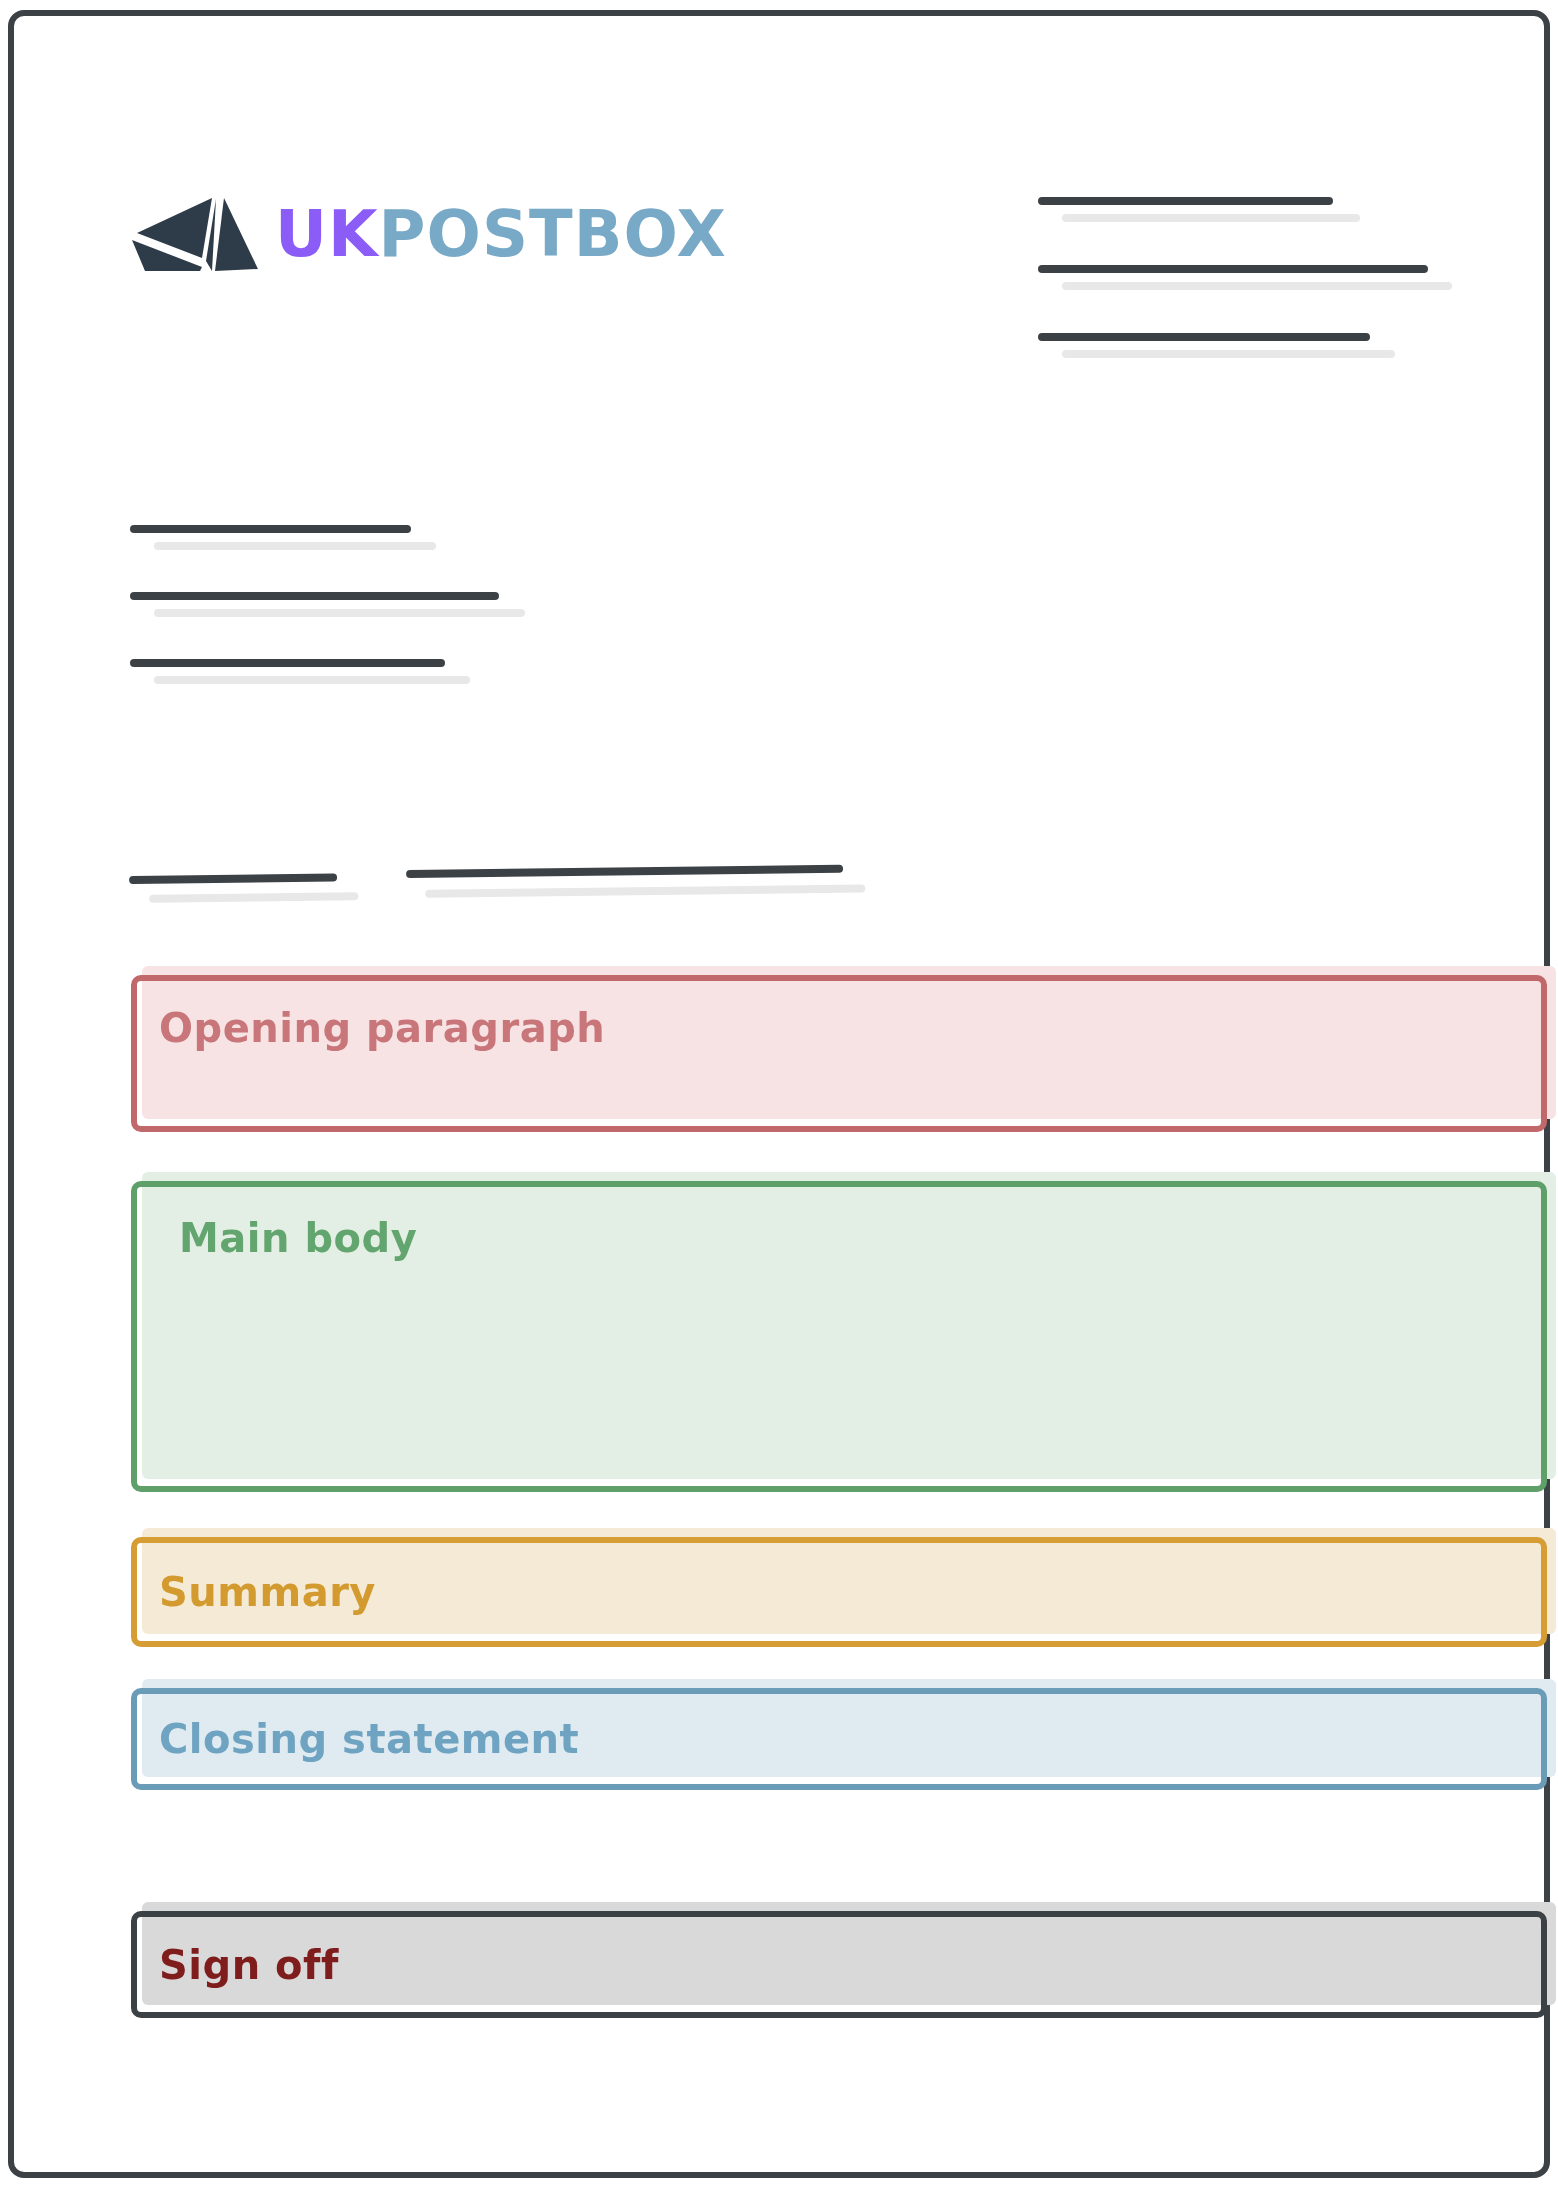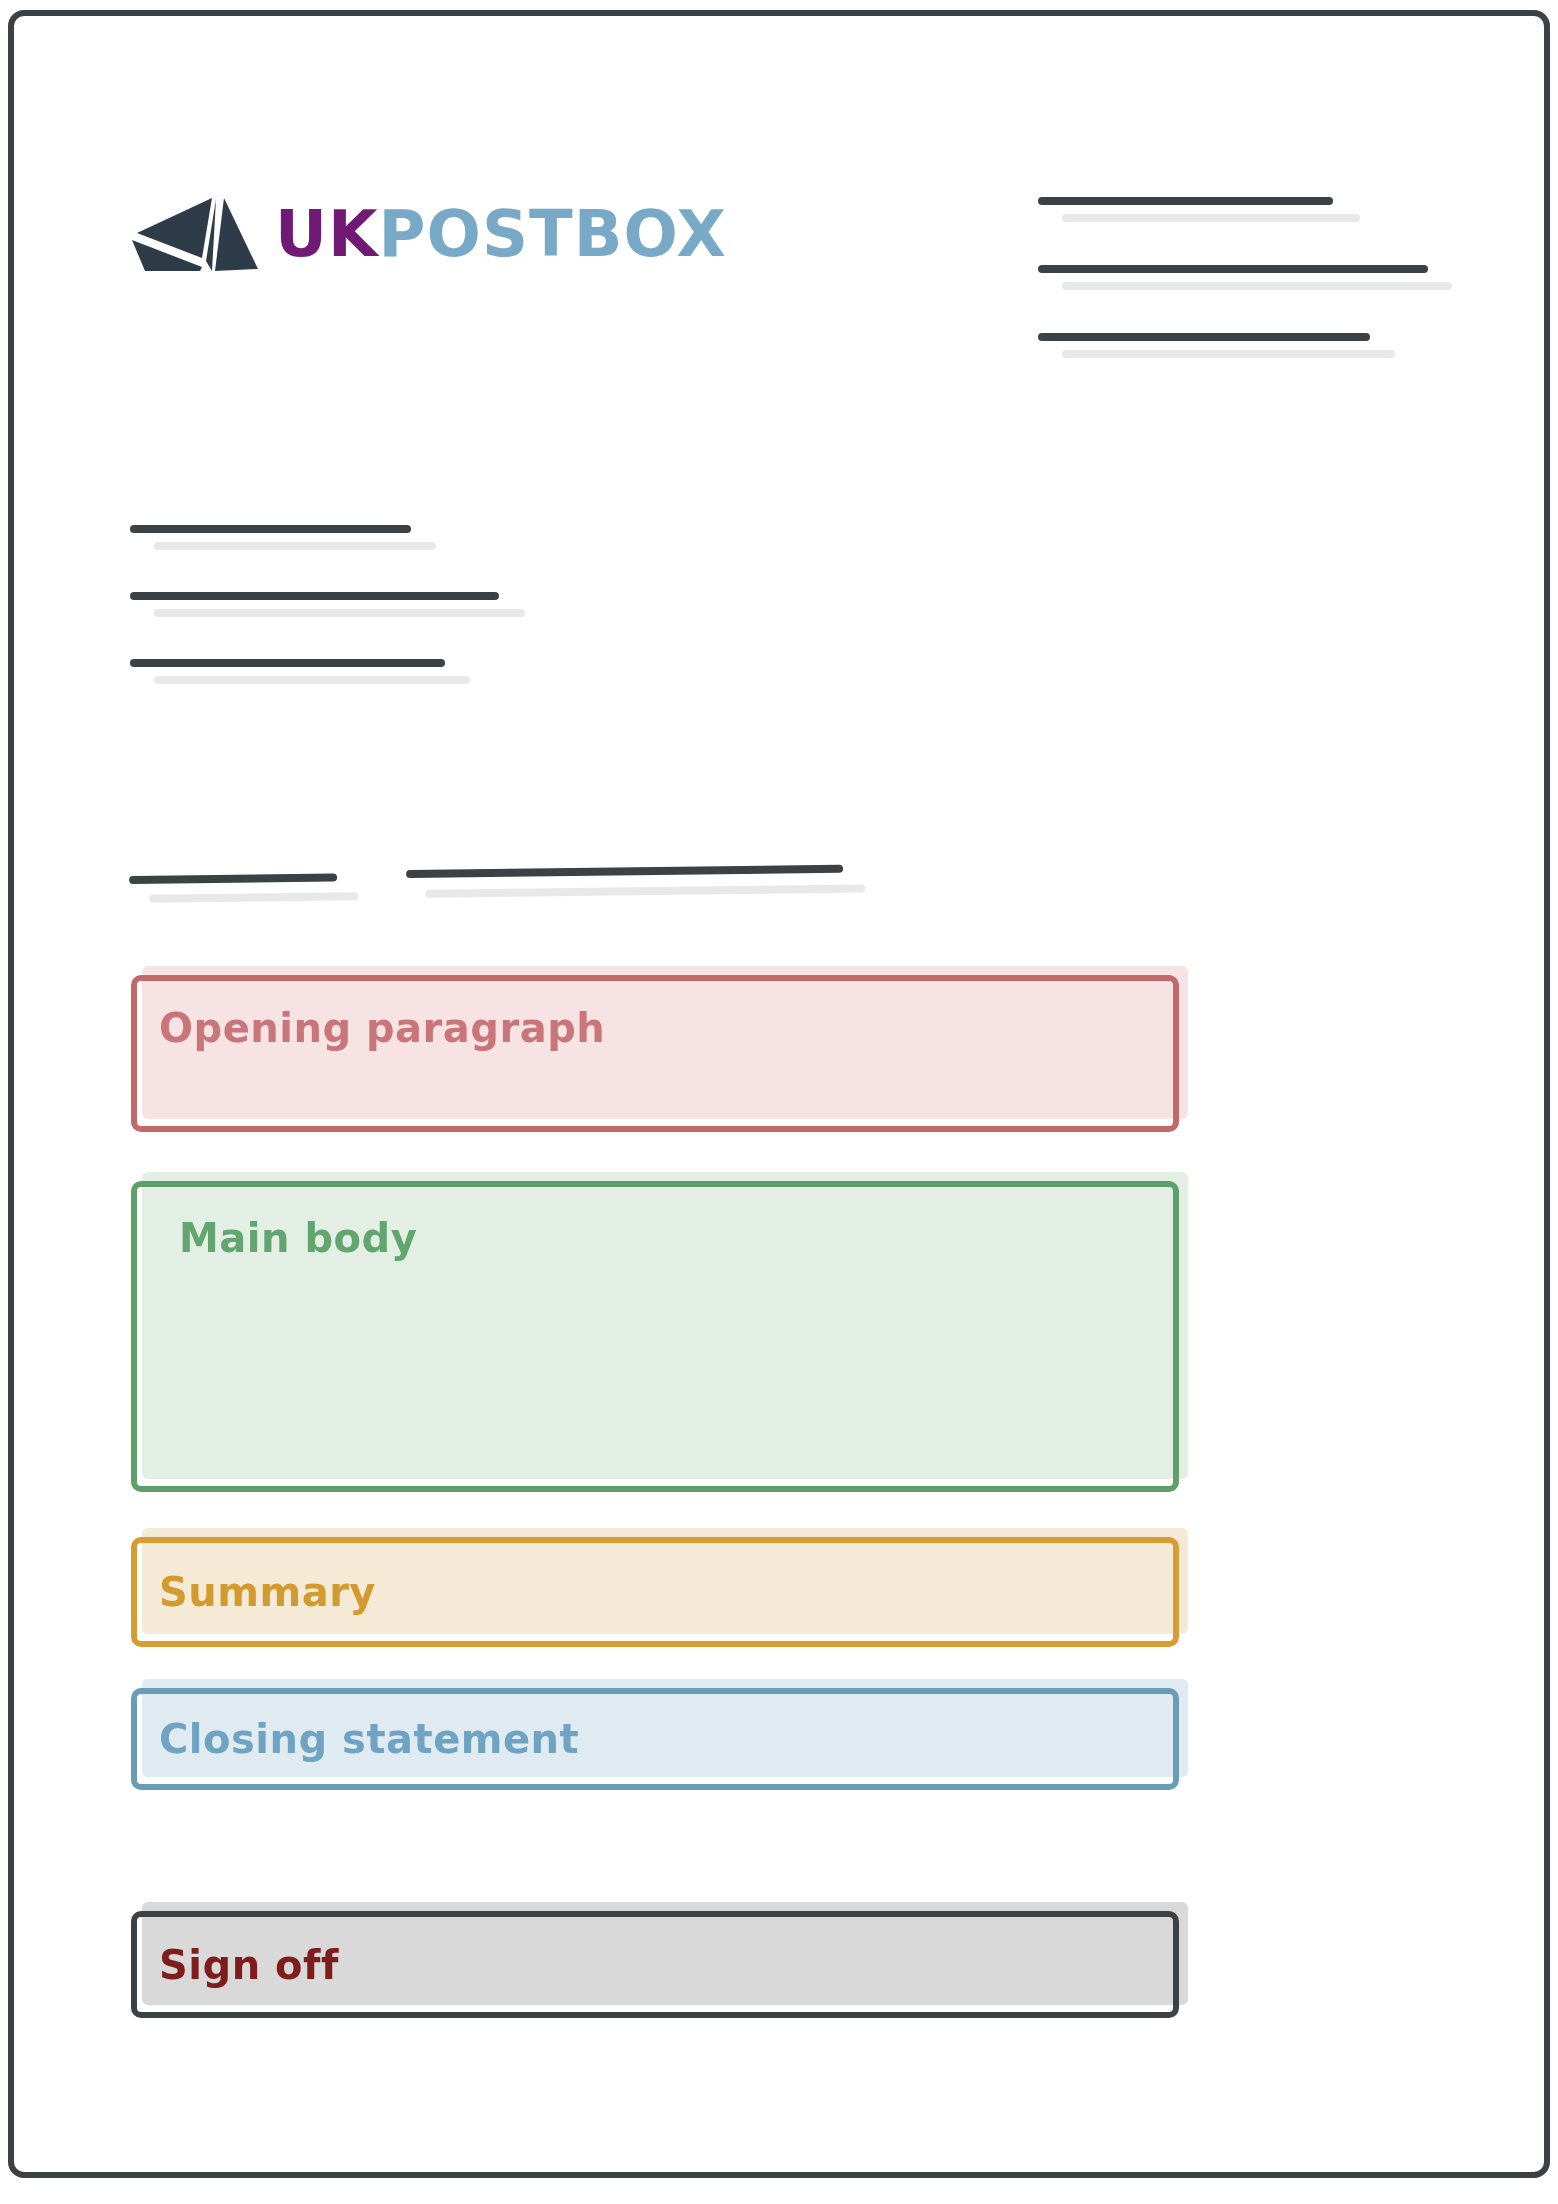--- a/index.html
+++ b/index.html
@@ -16,21 +16,21 @@
   .logo-text { margin-left:16px; font-weight:700; font-size:64px; letter-spacing:1px; line-height:77px;
                font-family:"DejaVu Sans","Liberation Sans",sans-serif; white-space:nowrap; }
   .logo-text .uk { }
   .logo-text .postbox { }
 
   
   .line-group { position:absolute; }
   .sk-line { position:absolute; height:8px; border-radius:4px; }
 
   
-  .section { position:absolute; left:131px; width:1048px; }
+  .section { position:absolute; left:131px; width:1416px; }
   .section .fill  { position:absolute; left:11px; right:-9px; top:-9px; bottom:13px; border-radius:6px; z-index:0; }
   .section .frame { position:absolute; inset:0; border:6px solid; border-radius:10px; z-index:1; }
   .section .label { position:relative; z-index:2; font-size:40px; font-weight:700; letter-spacing:0.5px;
                     padding-left:28px; }
   .section.top-label .label { padding-top:30px; }
   .section.center-label { display:flex; align-items:center;border-radius:28px; }
 
   .sec-opening  { top:975px;  height:157px; }
   .sec-main     { top:1181px; height:311px;padding-left:20px; }
   .sec-summary  { top:1537px; height:110px; }
@@ -48,21 +48,21 @@
   <div class="logo">
     <svg viewBox="0 0 129 75" aria-hidden="true">
       <g id="logo-icon-shapes" fill="#2d3c48">
         <polygon points="82,1 7,36 72,61"></polygon>
         <polygon points="2,43 72,70 70,74 15,74"></polygon>
         <polygon points="86,2 76,64 82,74"></polygon>
         <polygon points="94,1 128,72 85,74"></polygon>
       </g>
     </svg>
     <div class="logo-text">
-      <span class="uk" style="color: #701a75;">UK</span><span class="postbox" style="color: rgb(120, 169, 199);">POSTBOX</span>
+      <span class="uk" style="color: #8b5cf6;">UK</span><span class="postbox" style="color: rgb(120, 169, 199);">POSTBOX</span>
     </div>
   </div>
 
   <div id="lines-root">
       <div class="line-group" style="left: 1038px; top: 193px; width: 500px; height: 40px;">
         <div class="sk-line" style="left: 0px; top: 4px; width: 295px; background: rgb(60, 65, 70);"></div>
         <div class="sk-line" style="left: 24px; top: 21px; width: 298px; background: rgb(232, 232, 232);"></div>
         <div class="sk-line" style="left: 0px; top: 72px; width: 390px; background: rgb(60, 65, 70);"></div>
         <div class="sk-line" style="left: 24px; top: 89px; width: 390px; background: rgb(232, 232, 232);"></div>
         <div class="sk-line" style="left: 0px; top: 140px; width: 332px; background: rgb(60, 65, 70);"></div>

